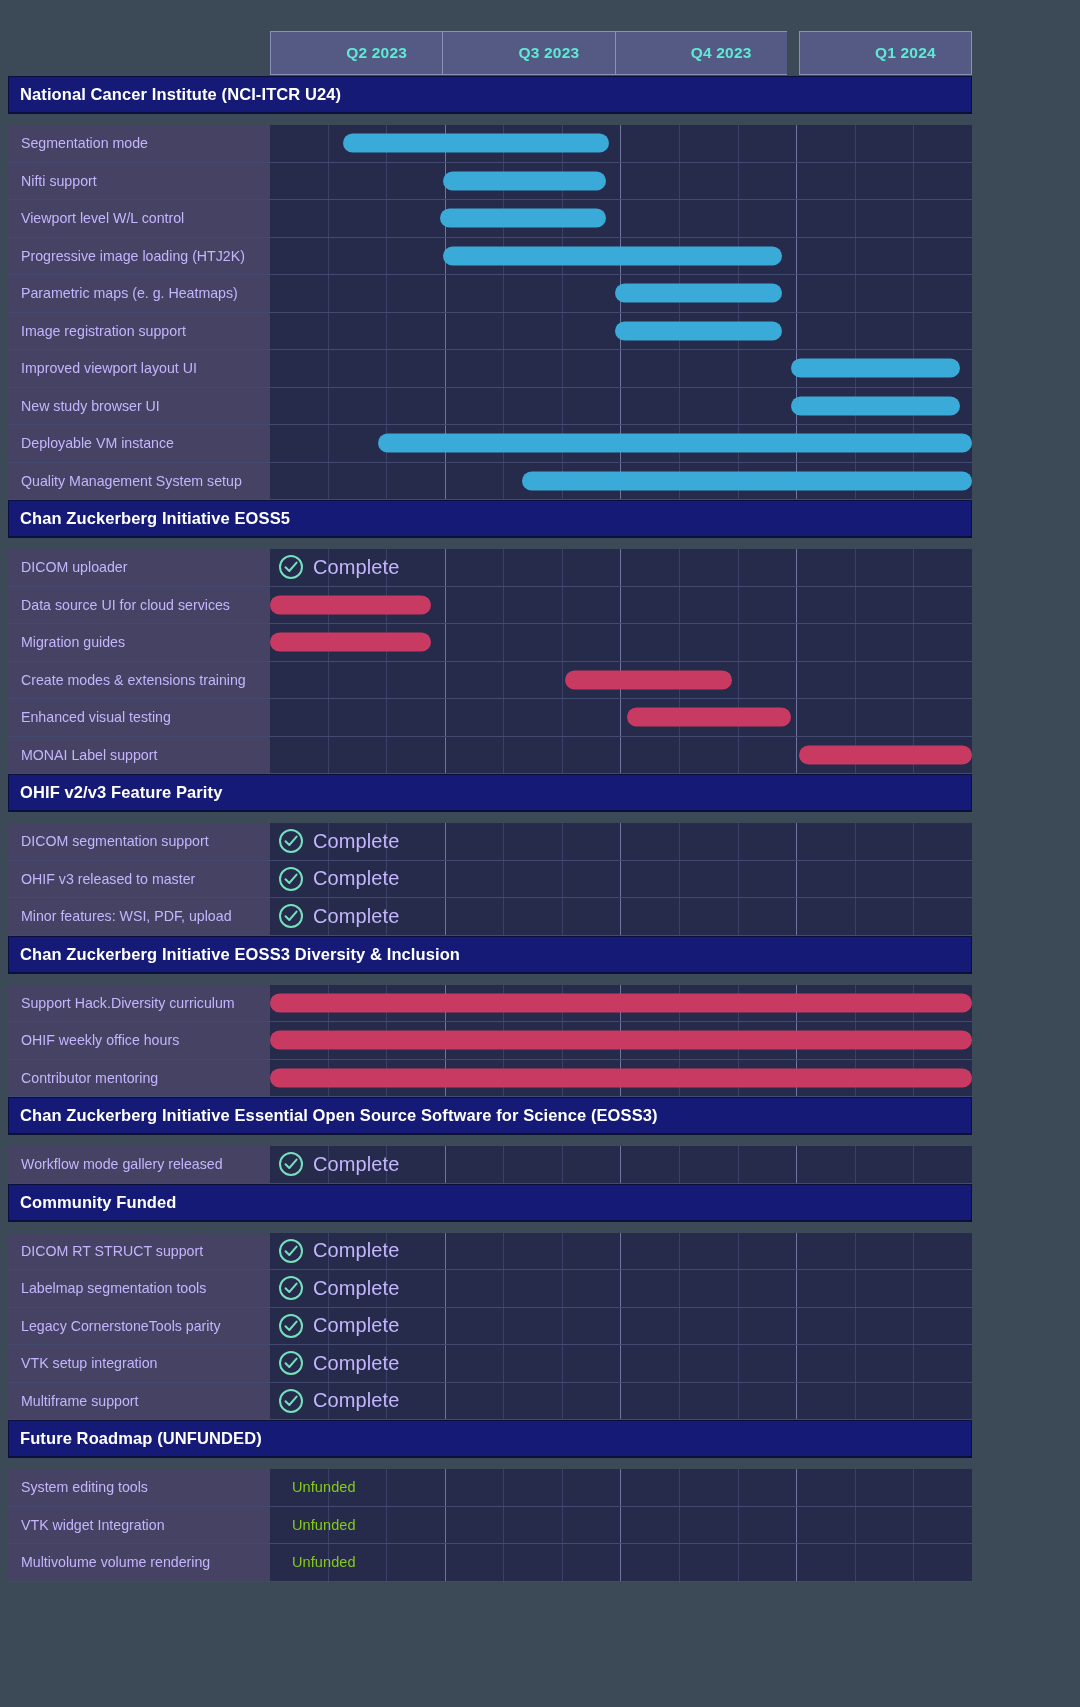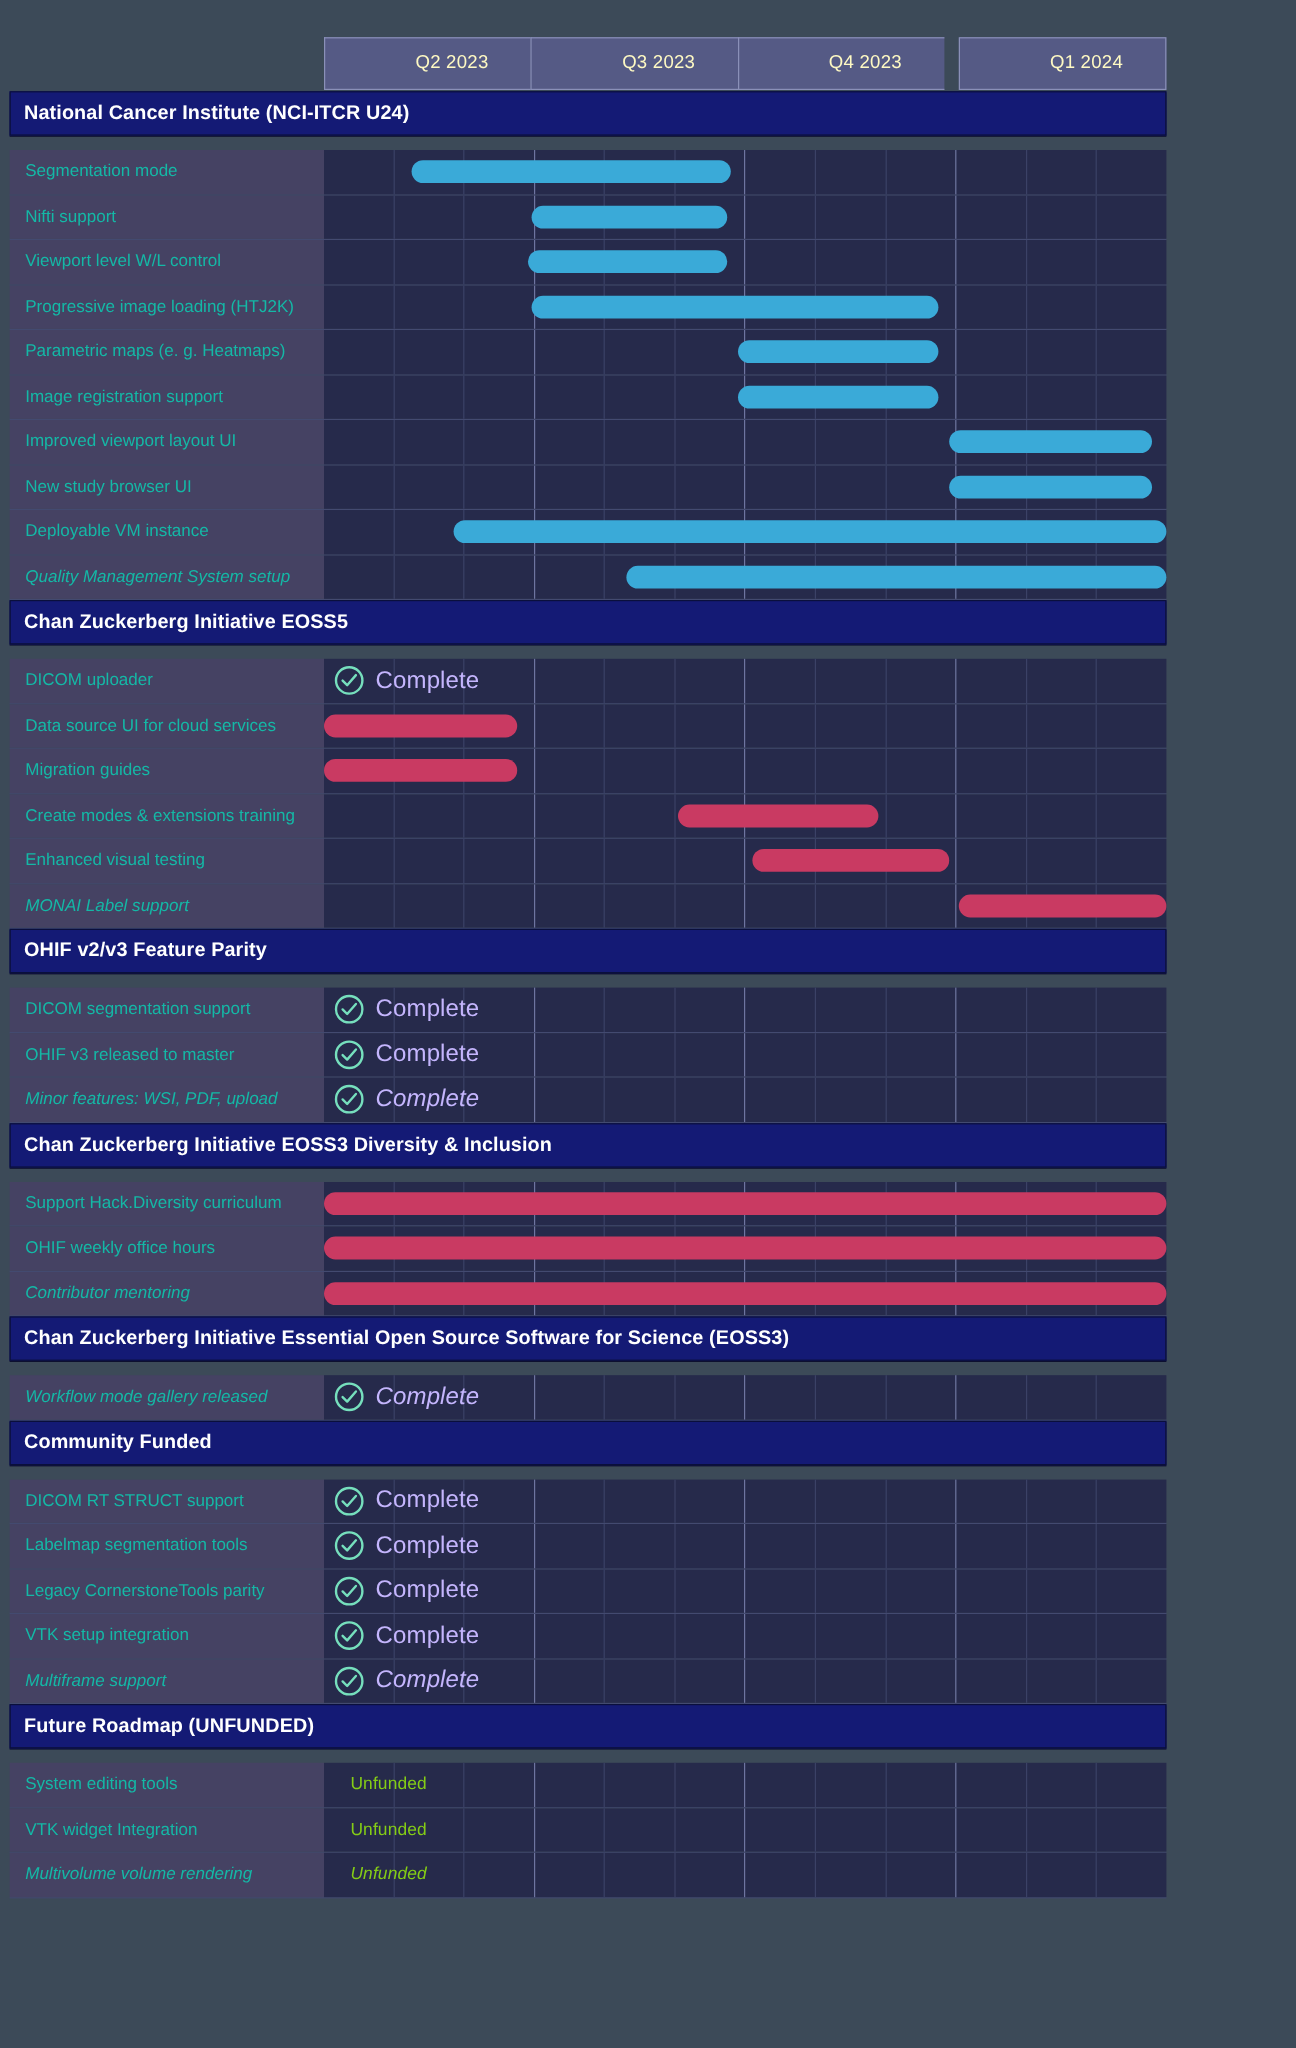--- a/index.html
+++ b/index.html
@@ -23,22 +23,22 @@
     left: 270px; top: 31px;
     width: 702px; height: 44px;
     display: flex;
   }
   .qcell {
     flex: 1 1 0;
     background: #555a85;
     border: 1px solid #8a90b8;
     border-right: none;
     display: flex; align-items: center; justify-content: center;
-    color: #fef9c3;
-    font-size: 15.5px; font-weight: normal;
+    color: #5eead4;
+    font-size: 15.5px; font-weight: bold;
     letter-spacing: .2px;
     padding-left: 40px;
   }
   .qcell:last-child { border-right: 1px solid #8a90b8; margin-left: 12px; }
 
   .board {
     position: absolute;
     left: 8px; top: 76px;
     width: 964px;
   }
@@ -63,28 +63,28 @@
   }
 
   
   .rows { position: relative; }
   .row {
     position: relative;
     height: 37.5px;
     display: flex;
     border-bottom: 1px solid #434a70;
   }
-  .row:last-child { border-bottom: 1px solid #434a70; font-style: italic; }
+  .row:last-child { border-bottom: 1px solid #434a70; }
   .row-label {
     width: 262px;
     flex: 0 0 262px;
     background: #454263;
     display: flex; align-items: center;
     padding-left: 13px;
-    color: #14b8a6;
+    color: #c4b5fd;
     font-size: 14.2px;
     white-space: nowrap;
     overflow: hidden;
   }
   .row-track {
     position: relative;
     flex: 1 1 auto;
     background: #262a4b;
   }
   

